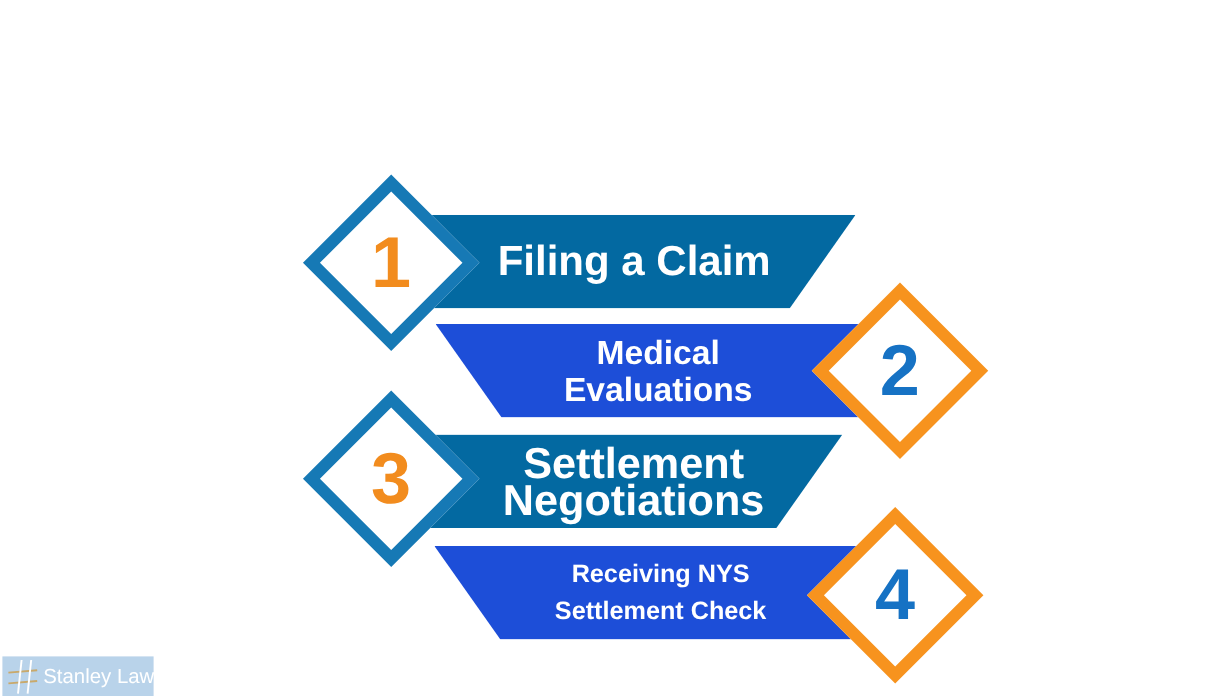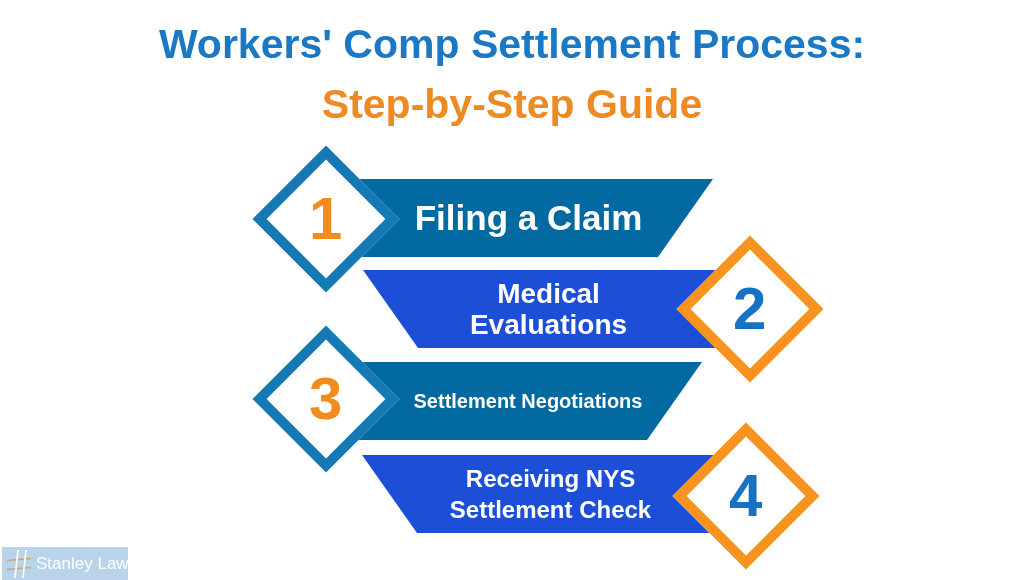--- a/index.html
+++ b/index.html
@@ -28,22 +28,22 @@
     text-align:center;
   }
   .banner .banner-label{display:block;width:100%;}
   .banner.point-right{clip-path:polygon(0 0,100% 0,calc(100% - 55px) 100%,0 100%);}
   .banner.point-left{clip-path:polygon(0 0,100% 0,100% 100%,55px 100%);}
   .banner.blue{background:#0369a1;}
   .banner.orange{background:#1d4ed8;}
 
   .b1{left:328px;top:179px;width:385px;padding:0 58px 0 74px;font-size:35px;line-height:38px;}
   .b2{left:363px;top:270px;width:395px;padding:0 86px 0 62px;font-size:28px;line-height:31px;}
-  .b3{left:328px;top:362px;width:374px;padding:0 52px 0 78px;font-size:20px;line-height:31px;text-align:center;}
-  .b4{left:362px;top:455px;width:393px;padding:0 78px 0 62px;font-size:24px;line-height:31px;}
+  .b3{left:328px;top:362px;width:374px;padding:0 52px 0 78px;font-size:36px;line-height:31px;text-align:center;}
+  .b4{left:362px;top:455px;width:393px;padding:0 78px 0 62px;font-size:21px;line-height:31px;}
 
   
   .diamond{
     position:absolute;width:104px;height:104px;z-index:2;
     background:#ffffff;box-sizing:border-box;
     transform:rotate(45deg);
     display:flex;align-items:center;justify-content:center;
   }
   .diamond.blue-border{border:10px solid #1679b5;}
   .diamond.orange-border{border:10px solid #f7931e;}
@@ -67,22 +67,20 @@
     color:#ffffff;font-size:17px;font-weight:400;
   }
   .logo svg{margin:0 4px 0 4px;flex:0 0 auto;}
   .logo-text{white-space:nowrap;}
 </style>
 </head>
 <body>
 
 <div class="canvas">
 
-  <h1 class="title-line title-1">Workers' Comp Settlement Process:</h1>
-  <h2 class="title-line title-2">Step-by-Step Guide</h2>
 
   <div class="banner blue point-right b1">
     <span class="banner-label">Filing a Claim</span>
   </div>
   <div class="diamond blue-border d1">
     <span class="num orange">1</span>
   </div>
 
   <div class="banner orange point-left b2">
     <span class="banner-label">Medical Evaluations</span>

